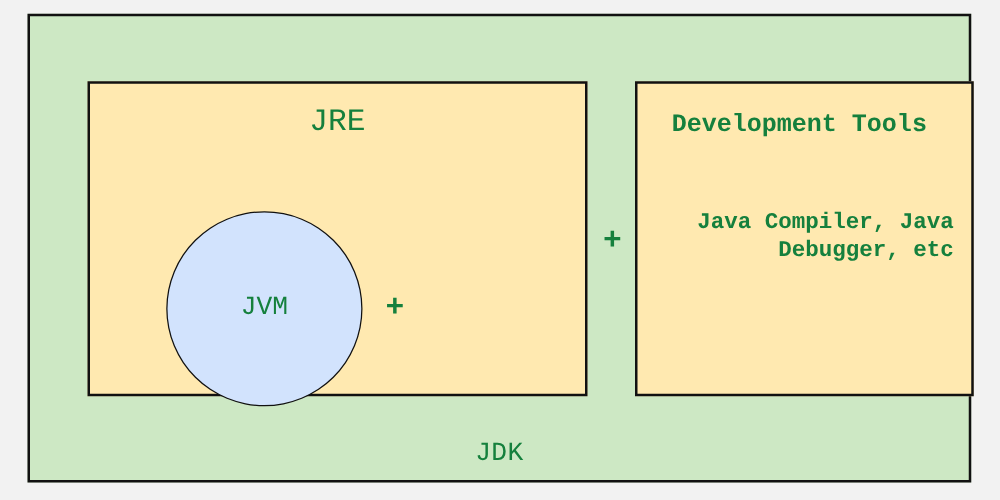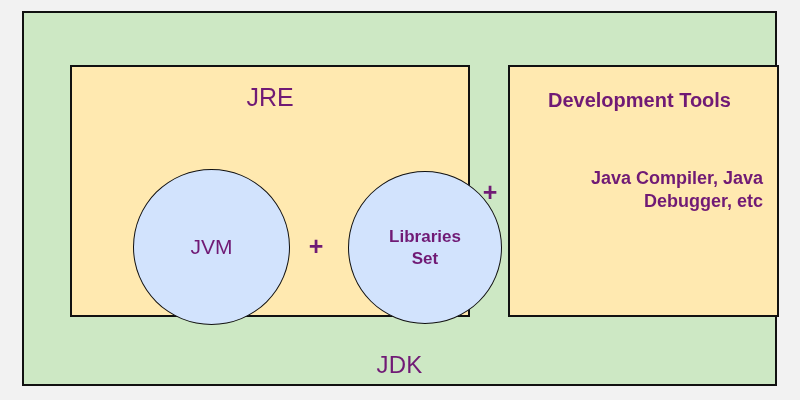--- a/index.html
+++ b/index.html
@@ -6,43 +6,43 @@
     margin: 0;
     padding: 0;
     background: #f2f2f2;
   }
   #canvas {
     position: relative;
     width: 800px;
     height: 388px;
     background: #f2f2f2;
     overflow: hidden;
-    font-family: Liberation Sans, sans-serif;
-    color: #701a75;
+    font-family: Liberation Mono, monospace;
+    color: #15803d;
   }
 
   
   #jdk-box {
     position: absolute;
     left: 22px;
     top: 11px;
     width: 755px;
     height: 375px;
     background: #cde8c4;
     border: 2px solid #111111;
     box-sizing: border-box;
   }
 
   #jdk-label {
     position: absolute;
     left: 0;
     right: 0;
     top: 340px;
     text-align: center;
-    font-size: 24px;
+    font-size: 21px;
     font-weight: 400;
     letter-spacing: 0.2px;
     line-height: 1;
   }
 
   
   #jre-box {
     position: absolute;
     left: 46px;
     top: 52px;
@@ -155,24 +155,20 @@
 
     <div id="jre-box">
       <div id="jre-label">JRE</div>
 
       <div class="circle" id="circle-jvm">
         <span class="circle-label" id="jvm-label">JVM</span>
       </div>
 
       <div class="plus" id="plus-1">+</div>
 
-      <div class="circle" id="circle-libs">
-        <span class="circle-label">Libraries
-Set</span>
-      </div>
     </div>
 
     <div class="plus" id="plus-2">+</div>
 
     <div id="devtools-box">
       <div id="devtools-title">Development Tools</div>
       <div id="devtools-desc">Java Compiler, Java Debugger, etc</div>
     </div>
 
     <div id="jdk-label">JDK</div>

